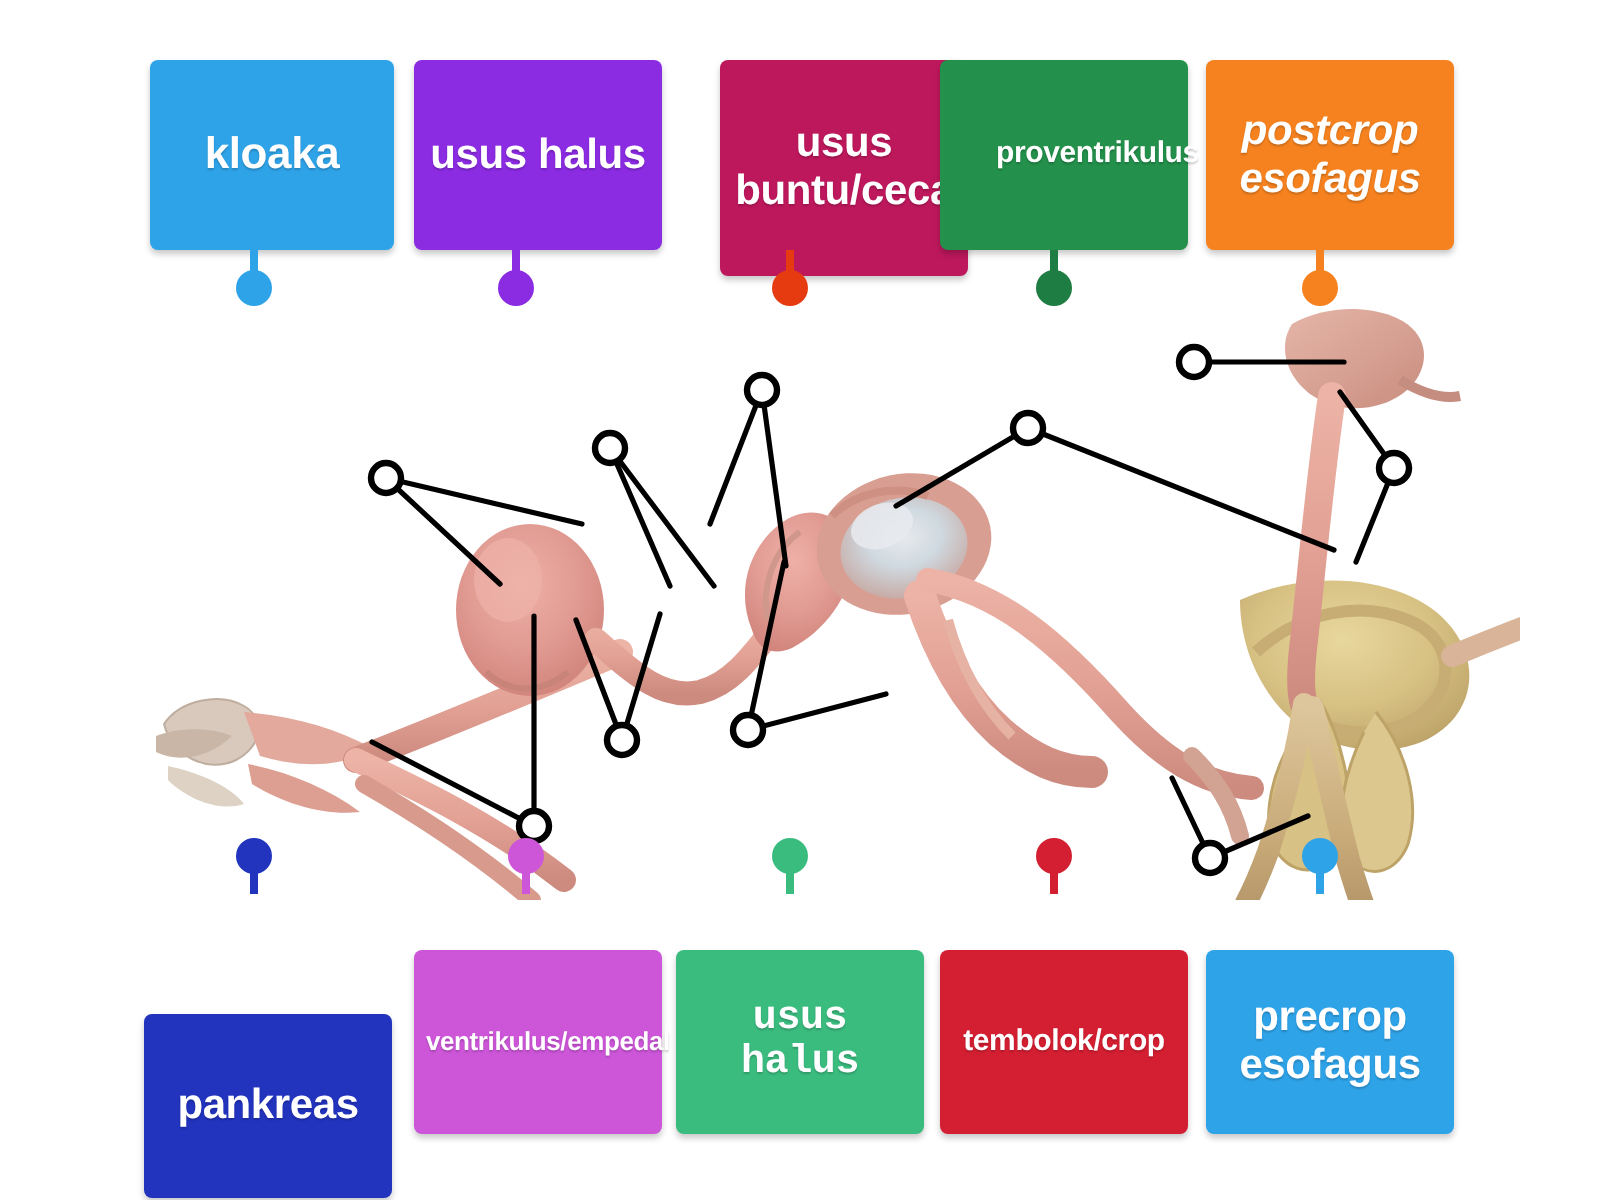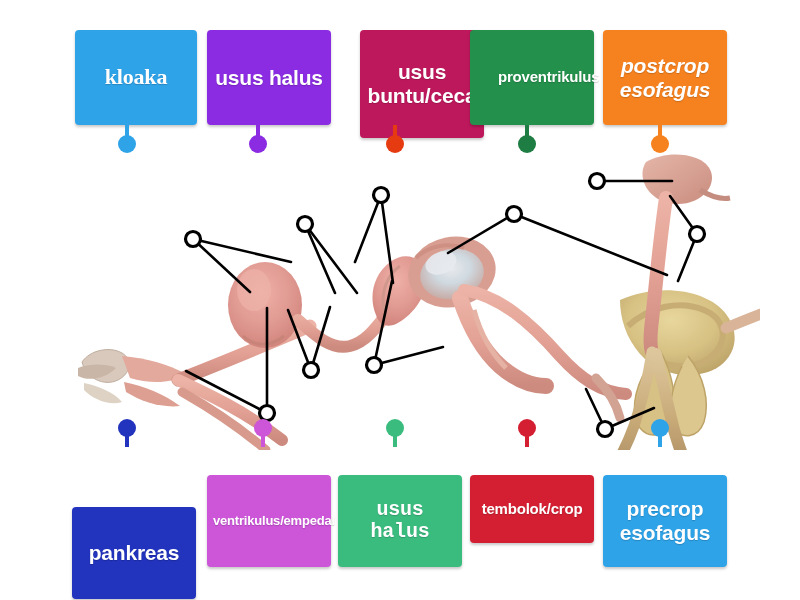--- a/index.html
+++ b/index.html
@@ -211,21 +211,21 @@
           <circle cx="637" cy="84" r="7.5" class="marker-ring"></circle>
           <circle cx="207" cy="263" r="7.5" class="marker-ring"></circle>
           <circle cx="251" cy="220" r="7.5" class="marker-ring"></circle>
           <circle cx="314" cy="215" r="7.5" class="marker-ring"></circle>
           <circle cx="545" cy="279" r="7.5" class="marker-ring"></circle>
         </g>
     </svg>
   </div>
 
   <div id="top-row">
-      <div class="label-card" style="left: 75px; top: 30px; width: 122px; height: 95px; background: rgb(47, 163, 232); font-size: 22px; font-family: Liberation Serif, serif;">
+      <div class="label-card" style="left: 75px; top: 30px; width: 122px; height: 95px; background: rgb(47, 163, 232); font-size: 22px;">
         <span class="card-text">kloaka</span>
       </div>
       <div class="pin down" style="left: 118px; top: 125px; height: 28px;">
         <div class="stem" style="background: rgb(47, 163, 232);"></div>
         <div class="knob" style="background: rgb(47, 163, 232);"></div>
       </div>
       <div class="label-card" style="left: 207px; top: 30px; width: 124px; height: 95px; background: rgb(139, 43, 226); font-size: 21px;">
         <span class="card-text">usus halus</span>
       </div>
       <div class="pin down" style="left: 249px; top: 125px; height: 28px;">
@@ -272,21 +272,21 @@
         <div class="stem" style="background: rgb(204, 85, 216);"></div>
         <div class="knob" style="background: rgb(204, 85, 216);"></div>
       </div>
       <div class="label-card" style="left: 338px; top: 475px; width: 124px; height: 92px; background: rgb(59, 188, 127); font-size: 20px; font-family: Liberation Mono, monospace;">
         <span class="card-text">usus halus</span>
       </div>
       <div class="pin up" style="left: 386px; top: 419px; height: 28px;">
         <div class="stem" style="background: rgb(59, 188, 127);"></div>
         <div class="knob" style="background: rgb(59, 188, 127);"></div>
       </div>
-      <div class="label-card" style="left: 470px; top: 475px; width: 124px; height: 68px; background: rgb(212, 31, 50); font-size: 15px;">
+      <div class="label-card" style="left: 470px; top: 475px; width: 124px; height: 92px; background: rgb(212, 31, 50); font-size: 15px;">
         <span class="card-text">tembolok/crop</span>
       </div>
       <div class="pin up" style="left: 518px; top: 419px; height: 28px;">
         <div class="stem" style="background: rgb(212, 31, 50);"></div>
         <div class="knob" style="background: rgb(212, 31, 50);"></div>
       </div>
       <div class="label-card" style="left: 603px; top: 475px; width: 124px; height: 92px; background: rgb(47, 163, 232); font-size: 21px;">
         <span class="card-text">precrop
 esofagus</span>
       </div>

